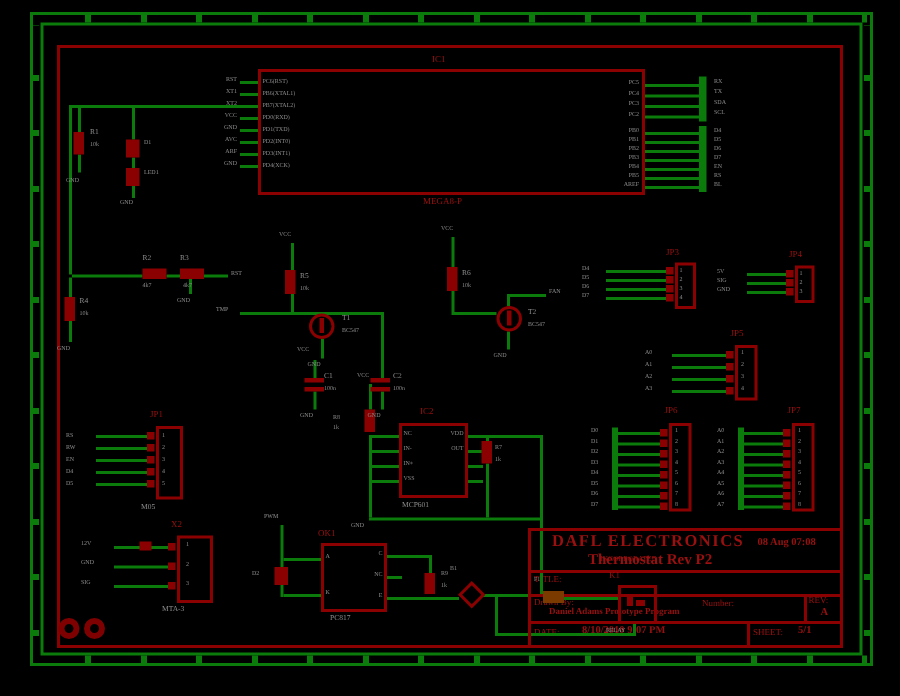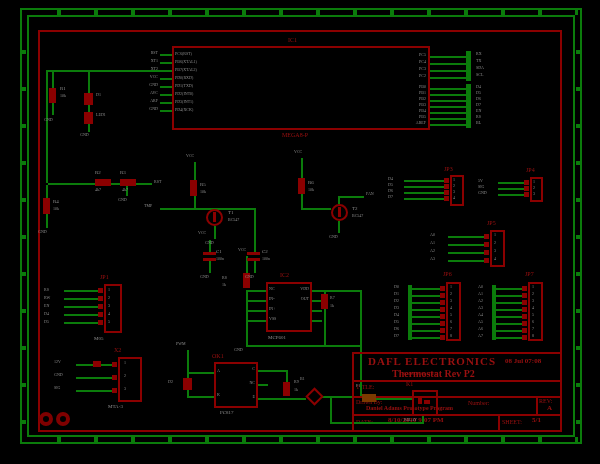--- a/index.html
+++ b/index.html
@@ -39,21 +39,21 @@
 
   <div class="abs b-outer"></div>
   <div class="abs b-inner"></div>
   <div class="abs tick-h t-top"></div>
   <div class="abs tick-h t-bot"></div>
   <div class="abs tick-v t-left"></div>
   <div class="abs tick-v t-right"></div>
 
   <div class="abs tb tb-company">DAFL ELECTRONICS</div>
   <div class="abs tb tb-sub">INCORPORATED</div>
-  <div class="abs tb tb-corner">08 Jul 07:08</div>
+  <div class="abs tb tb-corner">08 Aug 07:08</div>
   <div class="abs tb tb-title-l">TITLE:</div>
   <div class="abs tb tb-title-v">Thermostat Rev P2</div>
   <div class="abs tb tb-drawn-l">Drawn By:</div>
   <div class="abs tb tb-drawn-v">Daniel Adams Prototype Program</div>
   <div class="abs tb tb-num-l">Number:</div>
   <div class="abs tb tb-rev-l">REV:</div>
   <div class="abs tb tb-rev-v">A</div>
   <div class="abs tb tb-date-l">DATE:</div>
   <div class="abs tb tb-date-v">8/10/2010 9:07 PM</div>
   <div class="abs tb tb-sheet-l">SHEET:</div>

